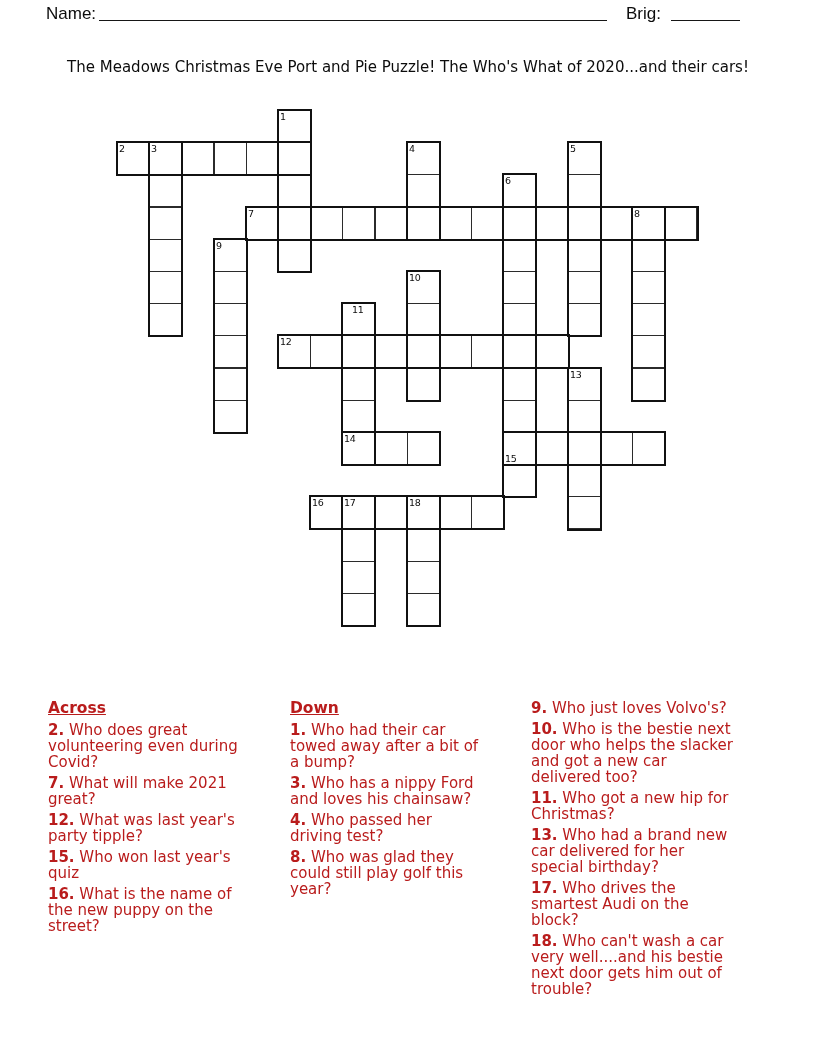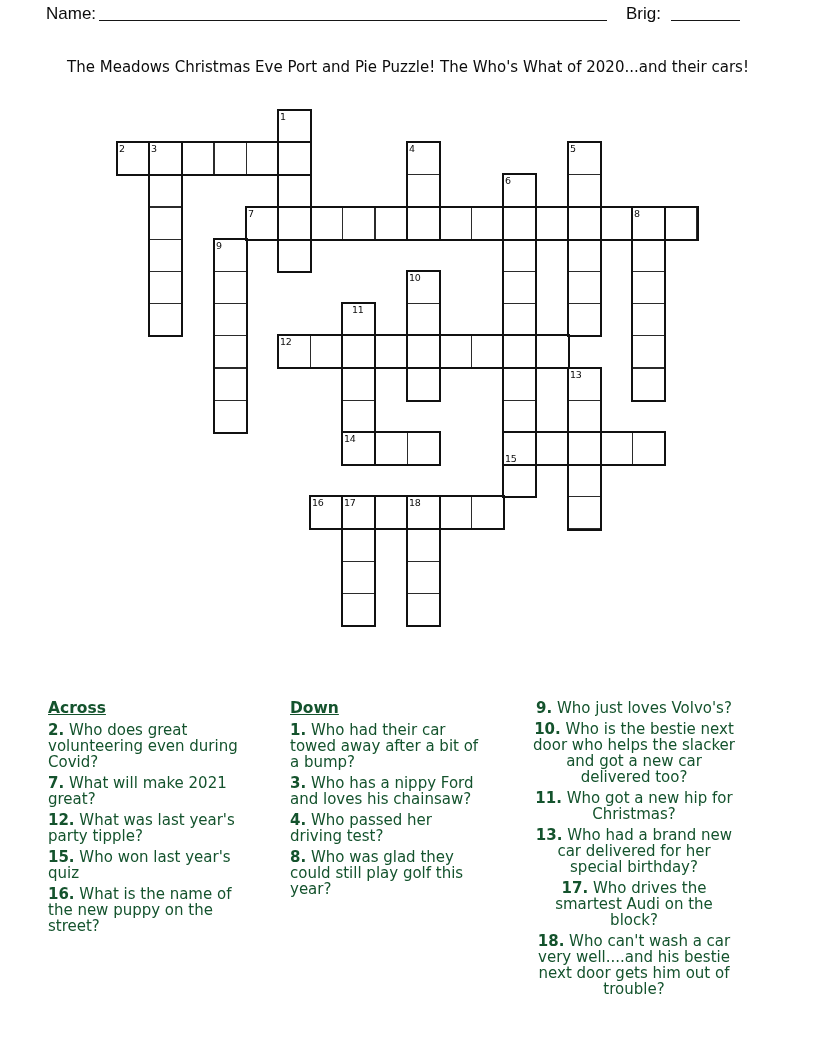--- a/index.html
+++ b/index.html
@@ -64,25 +64,25 @@
     line-height: 10px;
     color: #0c0c0c;
     letter-spacing: -0.3px;
   }
   
   .clue-col {
     position: absolute;
     top: 700px;
     font-size: 15px;
     line-height: 16px;
-    color: #14532d;
+    color: #b91c1c;
   }
   #clue-col-1 { left: 48px;  width: 196px; }
   #clue-col-2 { left: 290px; width: 196px; }
-  #clue-col-3 { left: 531px; width: 206px; text-align: center; }
+  #clue-col-3 { left: 531px; width: 206px; }
   .clue-heading {
     font-weight: bold;
     text-decoration: underline;
     font-size: 15.5px;
     line-height: 17px;
     margin: 0 0 5px 0;
   }
   p.clue { margin: 0 0 5px 0; }
   p.clue b { font-weight: bold; }
 </style>

